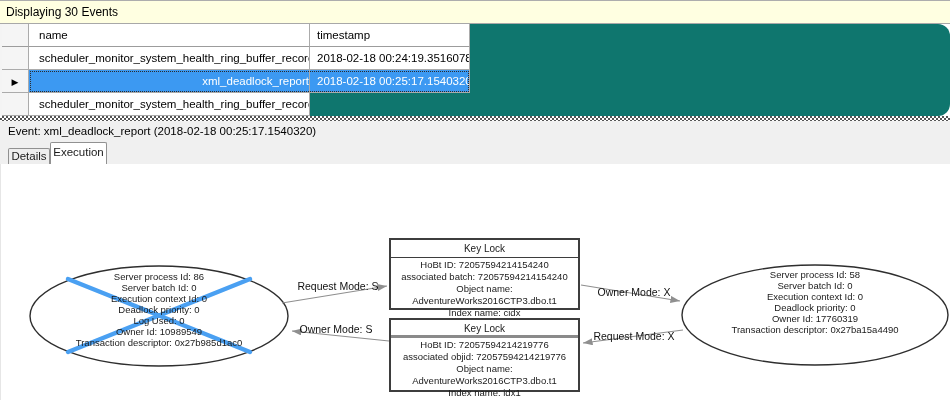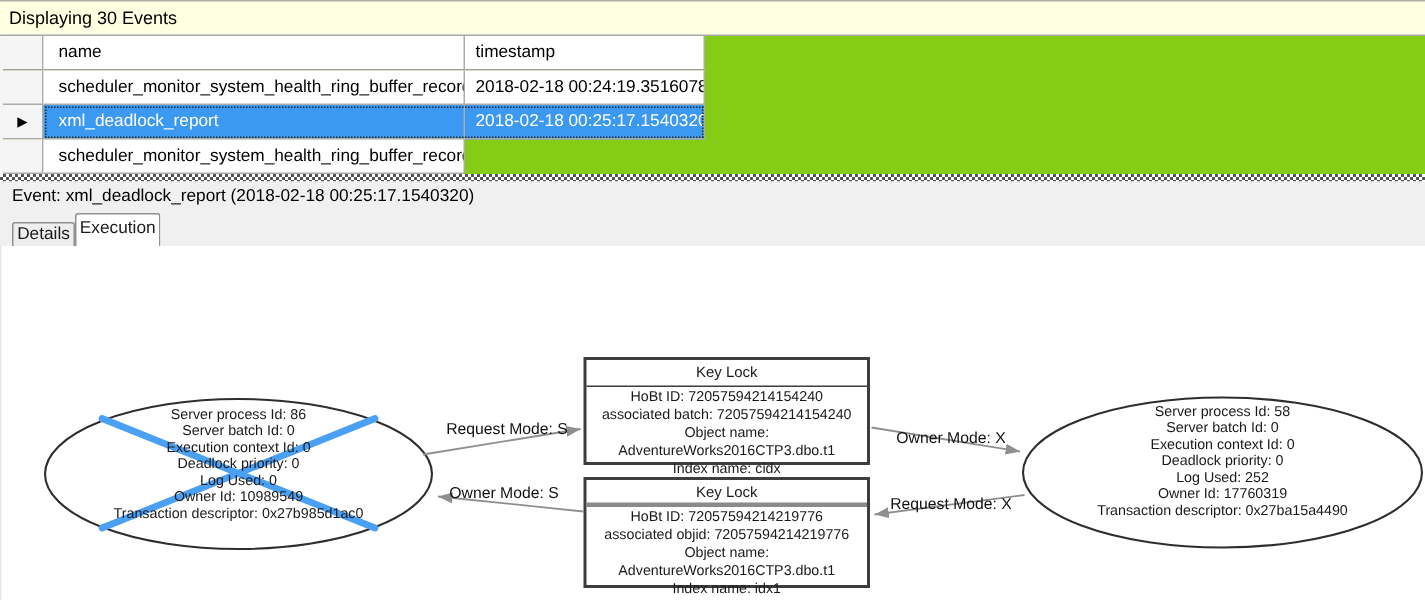--- a/index.html
+++ b/index.html
@@ -8,35 +8,35 @@
   .app { position:relative; width:950px; height:400px; background:#fff; }
 
   
   .infobar {
     position:absolute; left:0; top:0; width:950px; height:24px;
     background:#FFFFE1; border-top:1px solid #adadad; border-bottom:1px solid #a8a8a8;
     font-size:12px; line-height:22px; padding-left:6px; color:#000;
   }
 
   
-  .gridwrap { position:absolute; left:0; top:24px; width:950px; height:92px; background:#84cc16; }
+  .gridwrap { position:absolute; left:0; top:24px; width:950px; height:92px; background:#0f766e;border-radius:12px; }
   .leftstrip { position:absolute; left:0; top:0; width:2px; height:92px; background:#f4f4f4; }
   .grid { position:absolute; left:2px; top:0; width:468px; }
   .grow { display:flex; height:23px; }
   .cell {
     height:23px; line-height:22px; font-size:11.5px; white-space:nowrap; overflow:hidden;
     border-right:1px solid #ABABAB; border-bottom:1px solid #ABABAB; background:#fff;
   }
   .c-sel  { width:27px; background:#f5f5f5; text-align:center; }
   .c-name { width:281px; padding-left:10px; }
   .c-ts   { width:160px; padding-left:7px; }
   .hdr .cell { background:#fff; border-bottom:1px solid #9c9c9c; }
   .hdr .c-sel { background:#f5f5f5; }
   .rowbody { display:flex; }
-  .rowbody.selected { outline:1px dotted #2b2b2b; outline-offset:-2px; }
+  .rowbody.selected { outline:1px dotted #2b2b2b; outline-offset:-2px;text-align:right; }
   .rowbody.selected .cell { background:#3C99F2; color:#fff; }
   .rowmarker { font-size:9px; color:#000; line-height:23px; }
 
   
   .splitter {
     position:absolute; left:0; top:116px; width:950px; height:5px; background-color:#fff;
     background-image:
       linear-gradient(45deg,#555 25%,transparent 25%,transparent 75%,#555 75%),
       linear-gradient(45deg,#555 25%,transparent 25%,transparent 75%,#555 75%);
     background-size:4px 4px; background-position:0 0,2px 2px;
@@ -157,21 +157,20 @@
       <div>Log Used: 0</div>
       <div>Owner Id: 10989549</div>
       <div>Transaction descriptor: 0x27b985d1ac0</div>
     </div>
 
     <div class="ptext ptext-right">
       <div>Server process Id: 58</div>
       <div>Server batch Id: 0</div>
       <div>Execution context Id: 0</div>
       <div>Deadlock priority: 0</div>
-      <div>Log Used: 252</div>
       <div>Owner Id: 17760319</div>
       <div>Transaction descriptor: 0x27ba15a4490</div>
     </div>
 
     <div class="lockbox lockbox-top">
       <div class="lock-title">Key Lock</div>
       <div class="lock-body">
         <div>HoBt ID: 72057594214154240</div>
         <div>associated batch: 72057594214154240</div>
         <div>Object name: AdventureWorks2016CTP3.dbo.t1</div>

